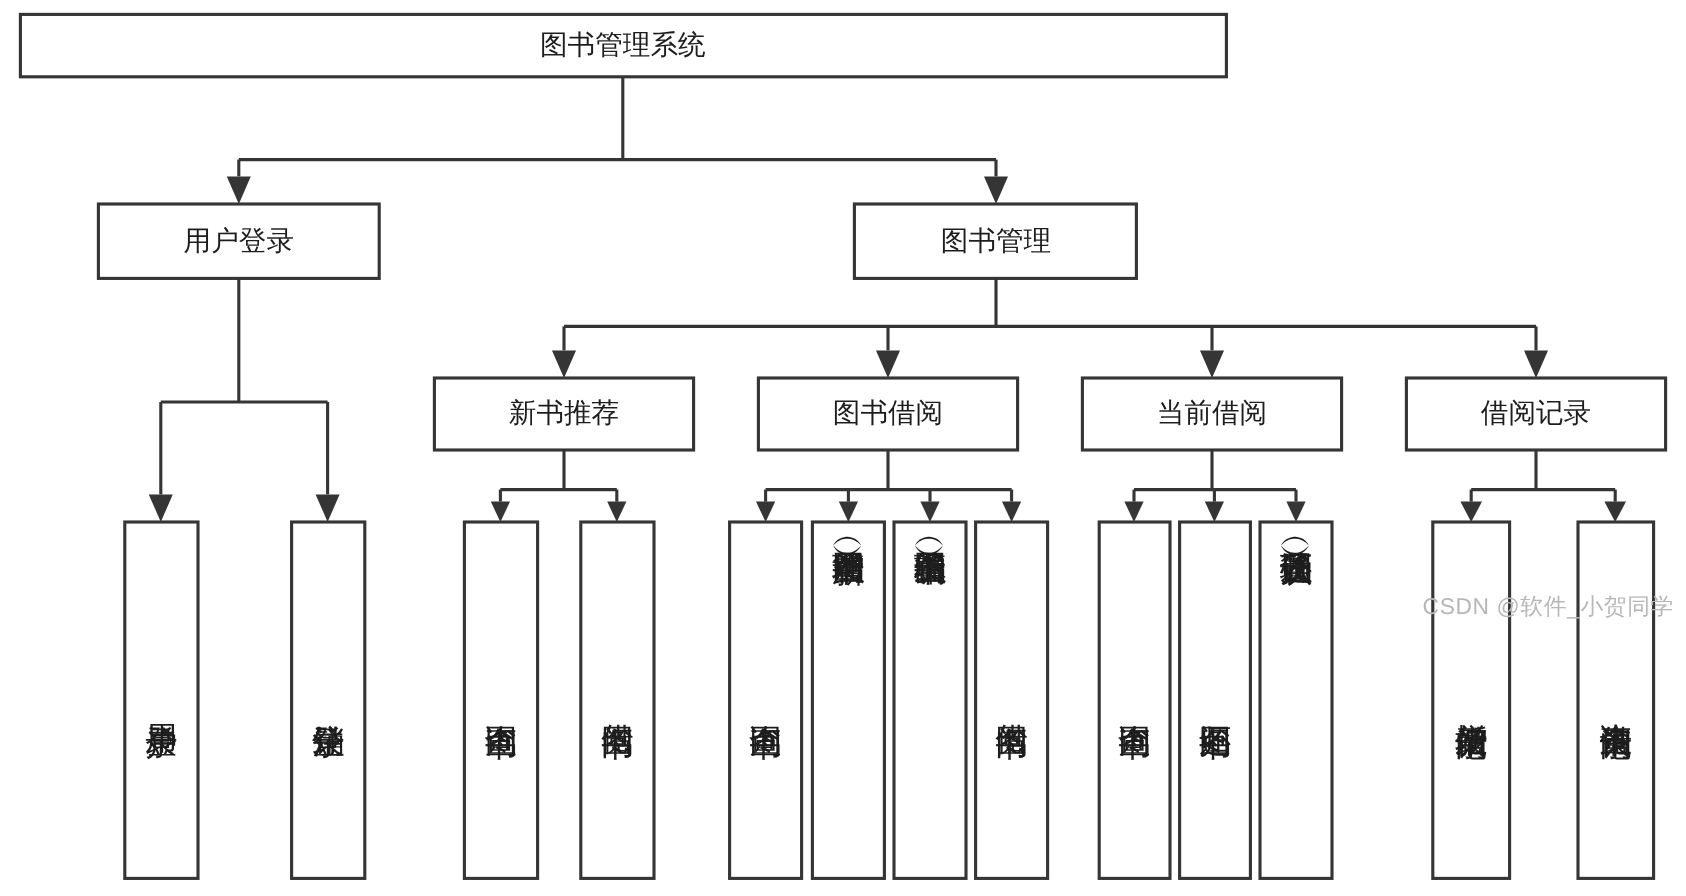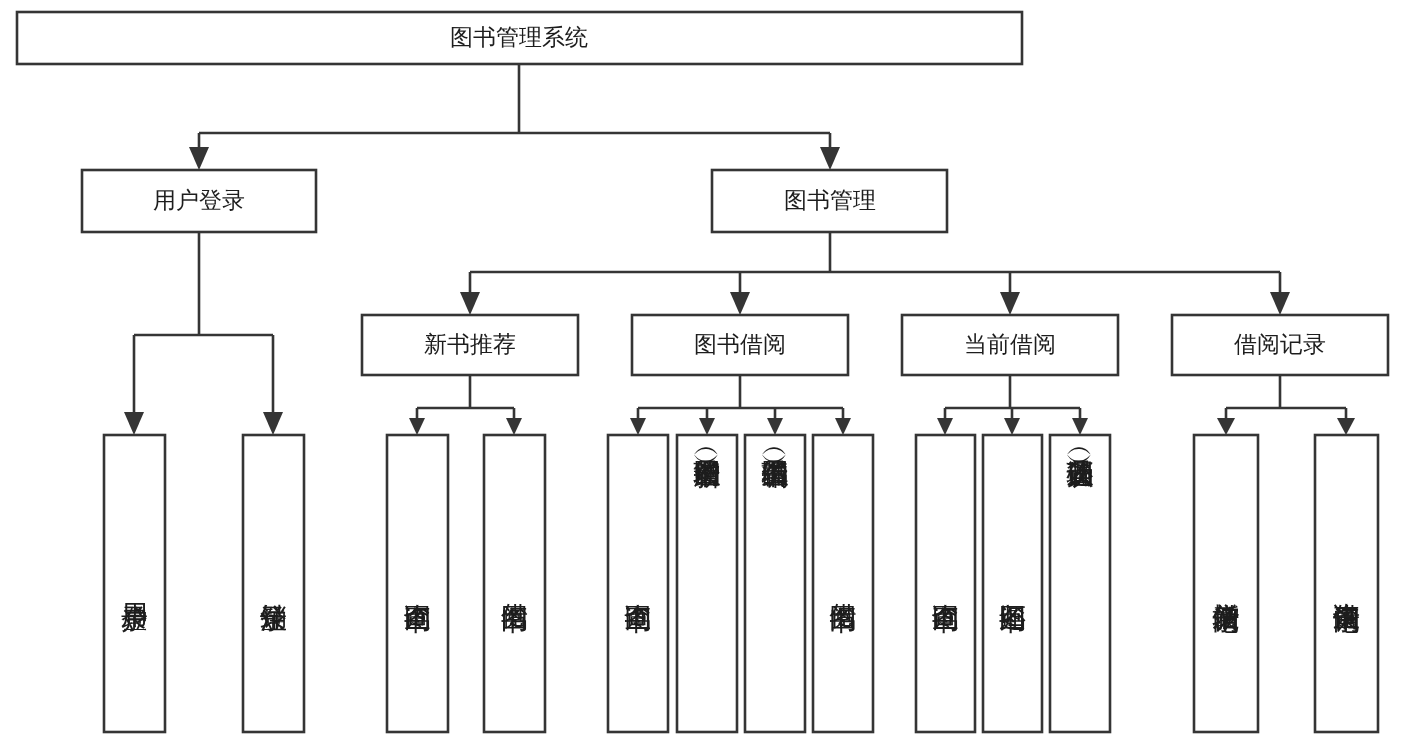--- a/index.html
+++ b/index.html
@@ -290,14 +290,15 @@
         <foreignObject x="1315" y="435" width="63" height="297">
           <div xmlns="http://www.w3.org/1999/xhtml" style="width:63px;height:297px;display:flex;align-items:center;justify-content:center;">
             <span style="writing-mode:vertical-rl;text-orientation:upright;font-family:'Liberation Sans','DejaVu Sans',sans-serif;font-size:27px;color:#1d1d1d;line-height:1.12;letter-spacing:1px;">查询借阅记录</span>
           </div>
         </foreignObject>
       </g>
     </g>
 
   </svg>
 
+  <div class="watermark">CSDN @软件_小贺同学</div>
 
 </div>
 
 </body></html>

